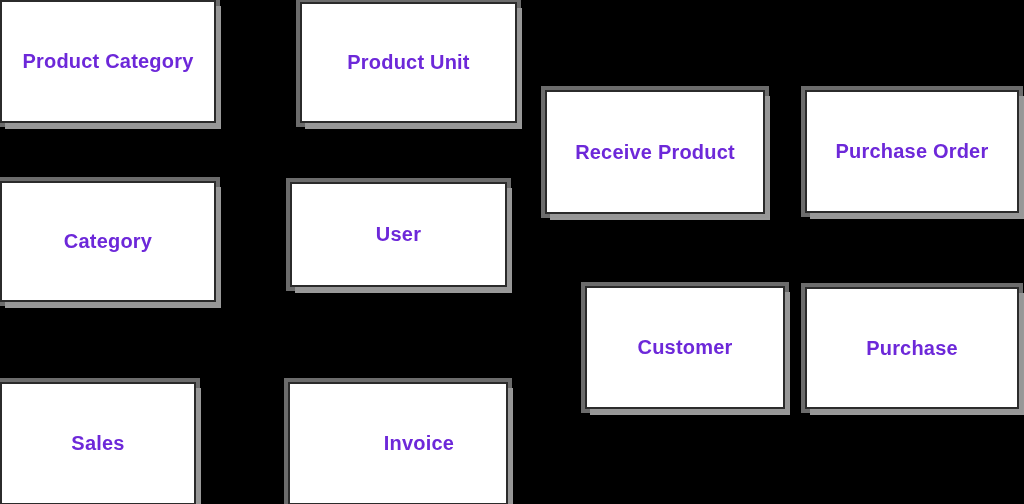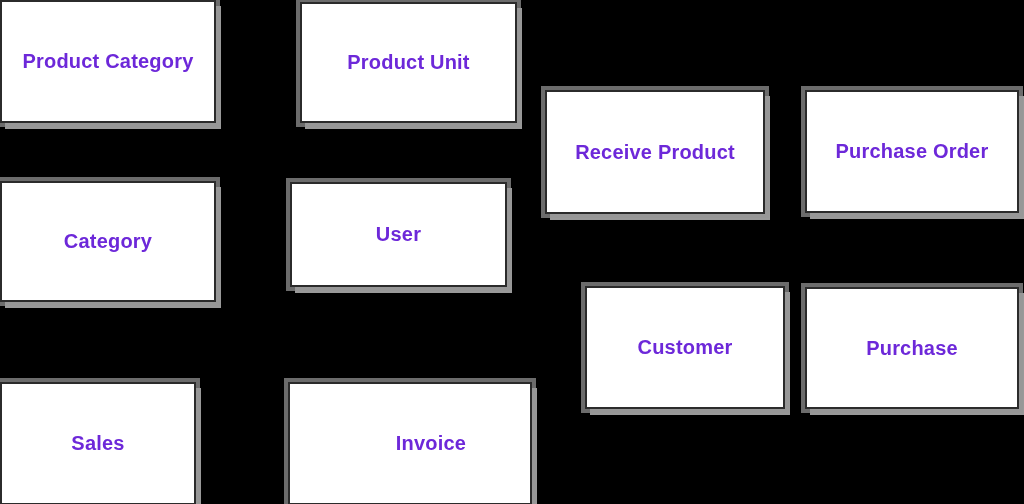--- a/index.html
+++ b/index.html
@@ -37,21 +37,21 @@
     
     .pos-product-category { left: 0;     top: 0;     width: 216px; height: 123px; }
     .pos-product-unit     { left: 300px; top: 2px;   width: 217px; height: 121px; }
     .pos-receive-product  { left: 545px; top: 90px;  width: 220px; height: 124px; }
     .pos-purchase-order   { left: 805px; top: 90px;  width: 214px; height: 123px; }
     .pos-product          { left: 0;     top: 181px; width: 216px; height: 121px; }
     .pos-user             { left: 290px; top: 182px; width: 217px; height: 105px; }
     .pos-customer         { left: 545px; top: 286px; width: 200px; height: 123px; margin-left: 40px; }
     .pos-supplier         { left: 805px; top: 287px; width: 214px; height: 122px; }
     .pos-sales            { left: 0;     top: 382px; width: 196px; height: 123px; }
-    .pos-invoice          { left: 288px; top: 382px; width: 244px; height: 123px; padding-left: 42px; }
+    .pos-invoice          { left: 288px; top: 382px; width: 220px; height: 123px; padding-left: 42px; }
   </style>
 </head>
 <body>
 
 <div class="canvas">
 
   <div class="node pos-product-category">
     <span class="node-label">Product Category</span>
   </div>
 

